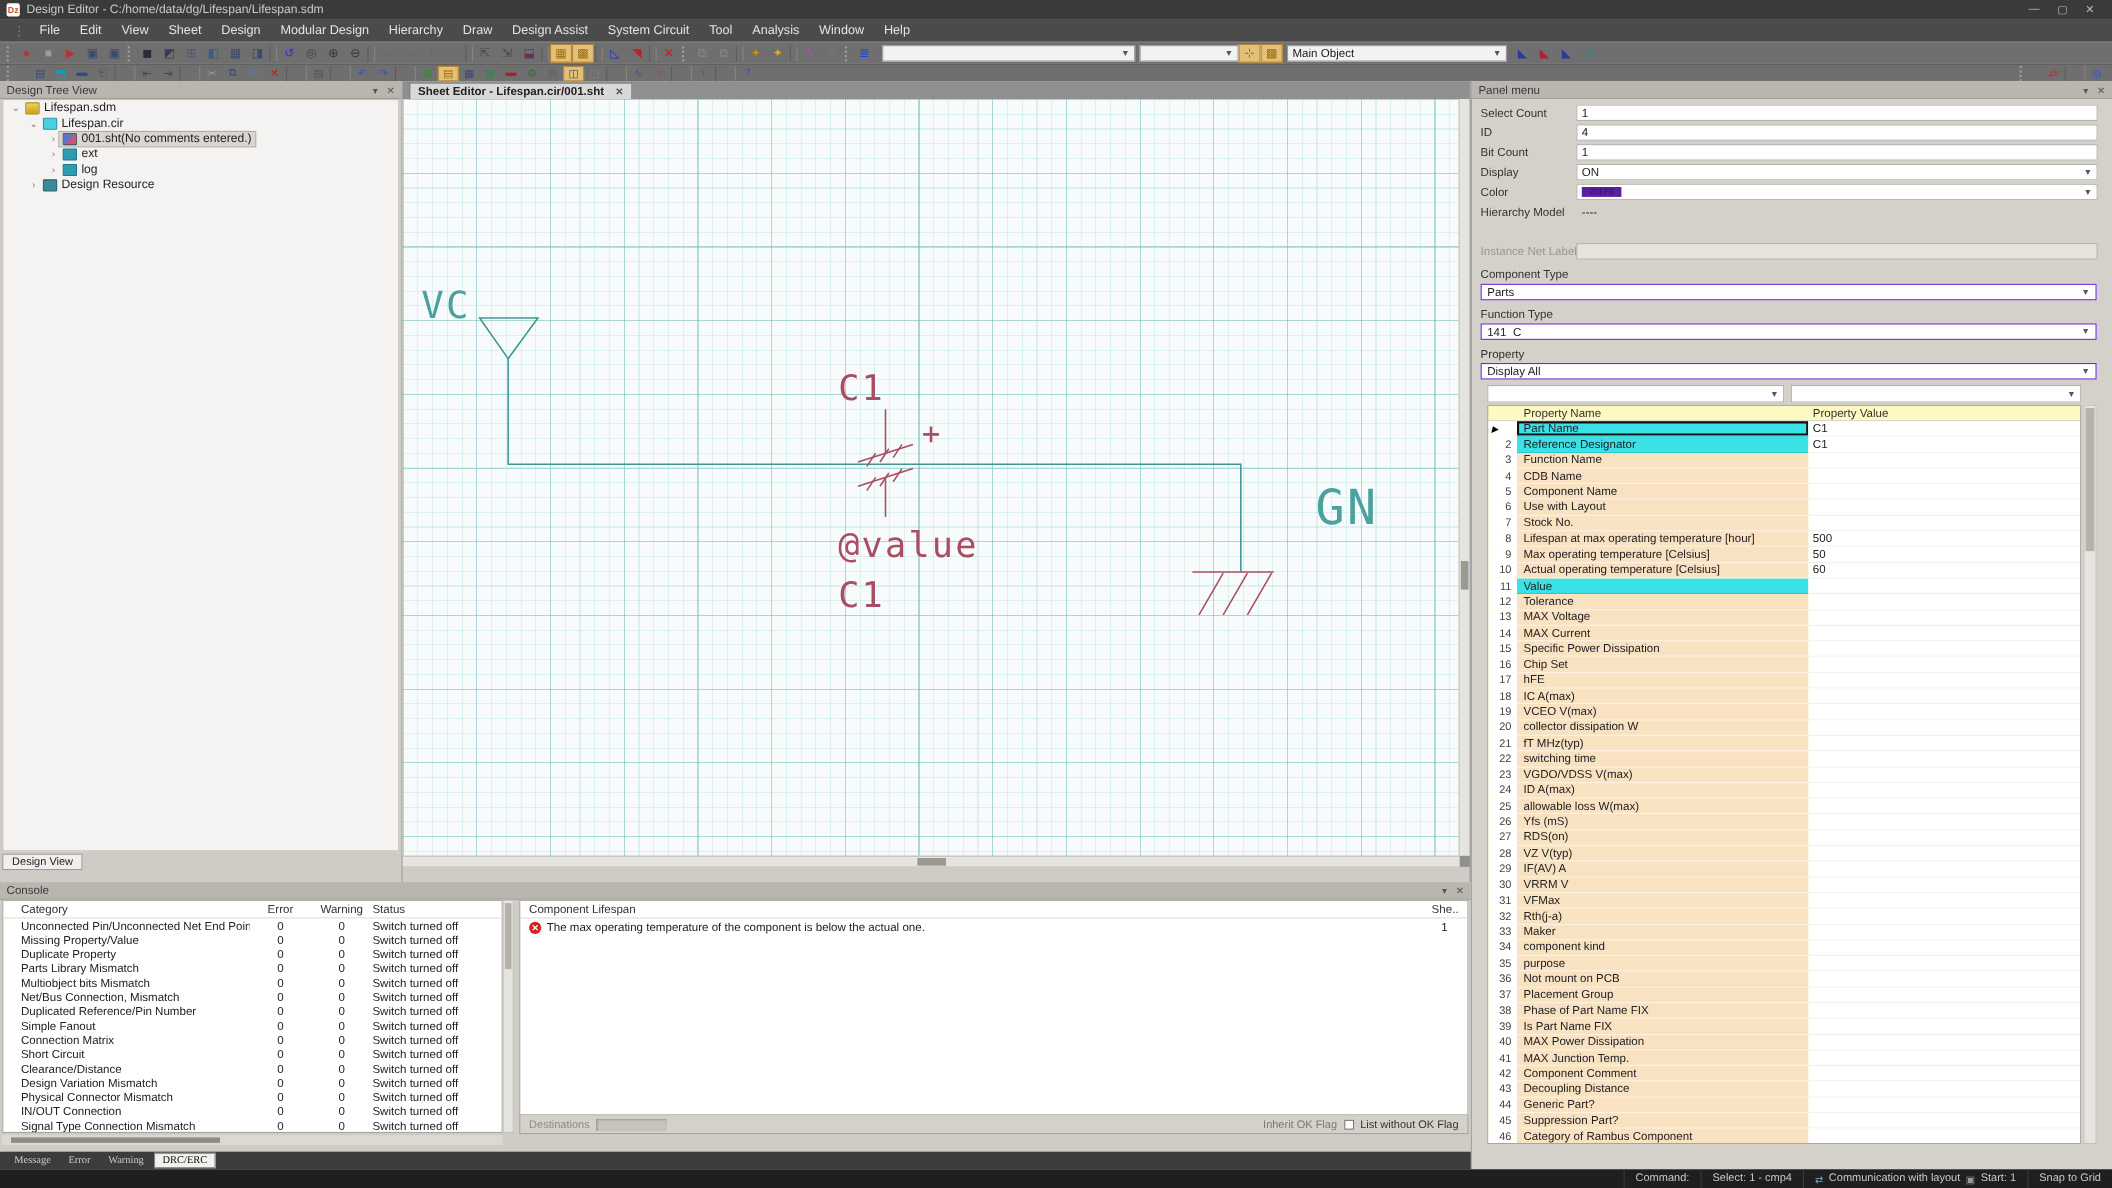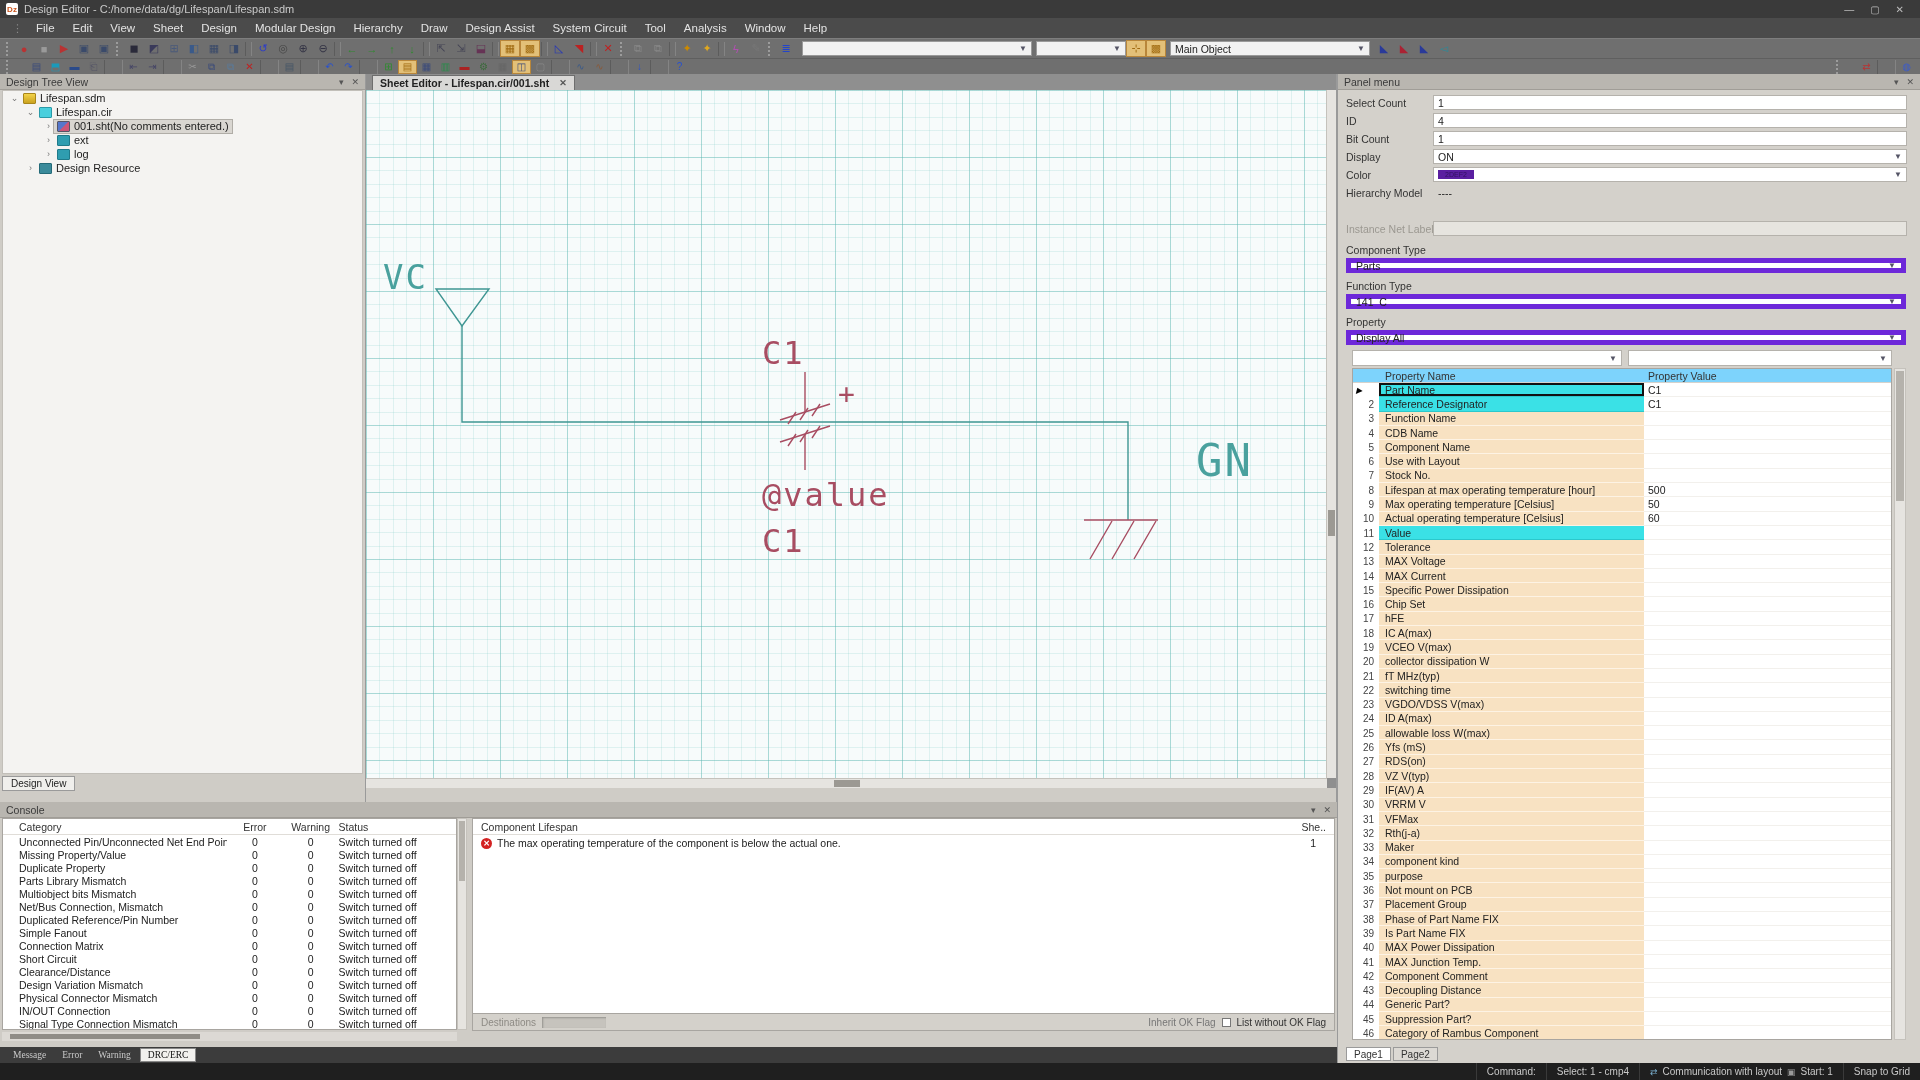--- a/index.html
+++ b/index.html
@@ -75,25 +75,25 @@
 
 #rightpanel{position:absolute;left:1337px;top:74px;width:583px;height:989px;background:#d4d1cb;border-left:1px solid #9a9a9a;}
 .pm-row{position:absolute;left:0;width:583px;height:18px;}
 .pm-label{position:absolute;left:8px;top:3px;font-size:10.5px;color:#333;}
 .pm-label.disabled{color:#9b9891;}
 .pm-field{position:absolute;left:95px;right:14px;top:1px;height:15px;background:#fff;border:1px solid #b5b2ac;display:flex;align-items:center;padding:0 4px;font-size:10.5px;}
 .pm-field.disabled{background:#e6e4df;}
 .pm-field .chev{margin-left:auto;color:#556;font-size:8px;}
 .swatch{width:36px;height:9px;background:#5a1fa0;color:#311060;font-size:7px;display:flex;align-items:center;justify-content:center;overflow:hidden;}
 .pm-sec{position:absolute;left:8px;font-size:10.5px;color:#333;}
-.pm-dd{position:absolute;left:8px;right:14px;height:15px;background:#fff;border:5px solid #6d28d9;display:flex;align-items:center;padding:0 5px;font-size:10.5px;white-space:pre;gap:34px;}
+.pm-dd{position:absolute;left:8px;right:14px;height:15px;background:#fff;border:1px solid #6d28d9;display:flex;align-items:center;padding:0 5px;font-size:10.5px;white-space:pre;gap:34px;}
 .pm-dd .chev{margin-left:auto;color:#556;font-size:8px;}
 .pm-combo{position:absolute;height:16px;background:#fff;border:1px solid #b5b2ac;display:flex;align-items:center;padding:0 4px;}
 .pm-combo .chev{margin-left:auto;color:#556;font-size:8px;}
-.ptable{position:absolute;left:14px;top:294px;width:540px;height:672px;background:#7dd3fc;border:1px solid #a8a5a0;overflow:hidden;}
+.ptable{position:absolute;left:14px;top:294px;width:540px;height:672px;background:#fef9c3;border:1px solid #a8a5a0;overflow:hidden;}
 .pt-head{height:14px;display:flex;font-size:10.5px;color:#333;border-bottom:1px solid #d5d2cc;align-items:center;}
 .pt-h-num{width:26px;}.pt-h-name{width:265px;padding-left:6px;}.pt-h-val{flex:1;padding-left:4px;}
 .prow{display:flex;height:14.3px;font-size:10.5px;align-items:stretch;}
 .pnum{width:26px;position:relative;display:flex;justify-content:flex-end;align-items:center;padding-right:5px;color:#444;font-size:10px;background:#fff;}
 .mark{position:absolute;left:3px;font-size:8px;color:#000;}
 .pname{width:265px;background:#f8e2c2;display:flex;align-items:center;padding-left:6px;border-bottom:1px solid #fdf3e4;overflow:hidden;white-space:nowrap;}
 .pval{flex:1;display:flex;align-items:center;padding-left:4px;border-bottom:1px solid #f2f0ec;background:#fff;}
 .prow.hl .pname{background:#3ae1e6;border-bottom-color:#2bc8cc;}
 .prow.sel .pname{box-shadow:inset 0 0 0 2px #111;}
 .pt-vscroll{position:absolute;left:556px;top:294px;width:12px;height:672px;background:#e6e4e0;border:1px solid #c5c2bc;}
@@ -877,25 +877,20 @@
           </span>
           <span class="pname">Category of Rambus Component</span>
           <span class="pval"></span>
         </div>
       </div>
   </div>
   <div class="pt-vscroll">
       <div class="pt-vthumb"></div>
     </div>
 
-  <div class="pagetabs">
-
-  <span class="pagetab active">Page1</span>
-      <span class="pagetab">Page2</span>
-    </div>
 </div>
 
 <div id="consoleRegion">
   <div class="phead">
     <span>Console</span>
     <span class="pbtns">
       <span>▾</span>
       <span>✕</span>
     </span>
   </div>

